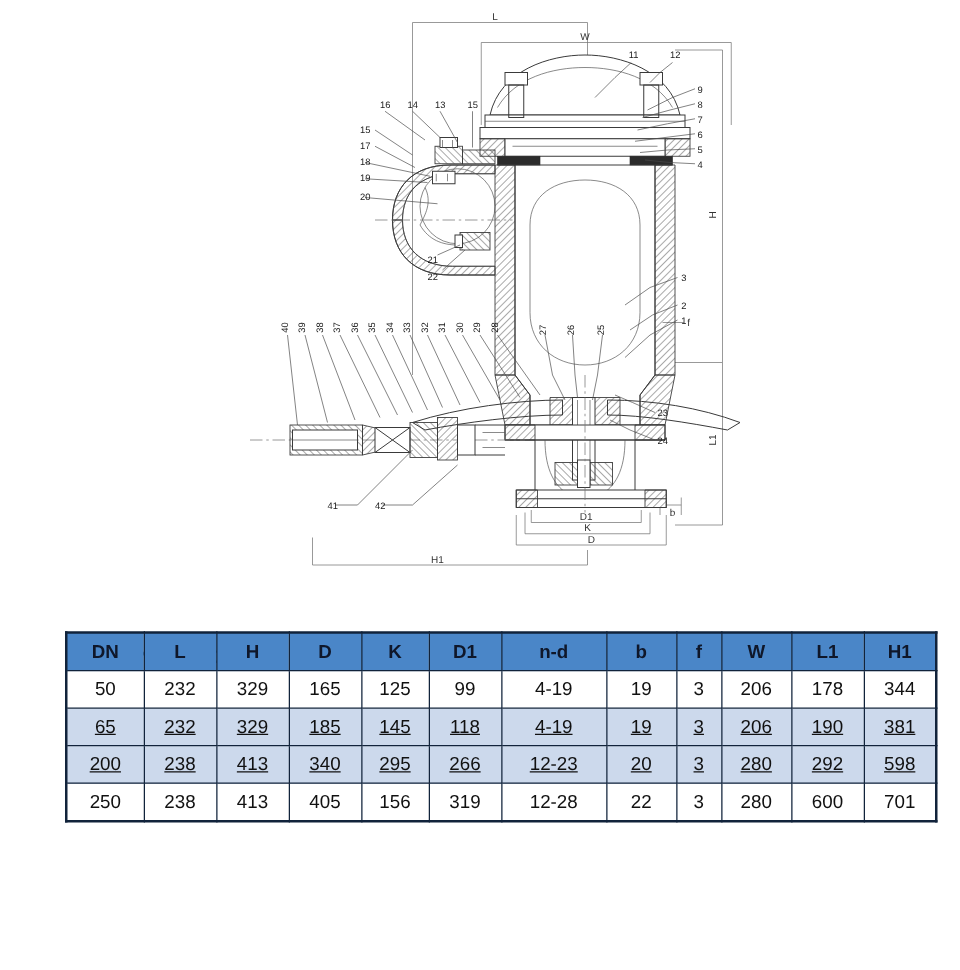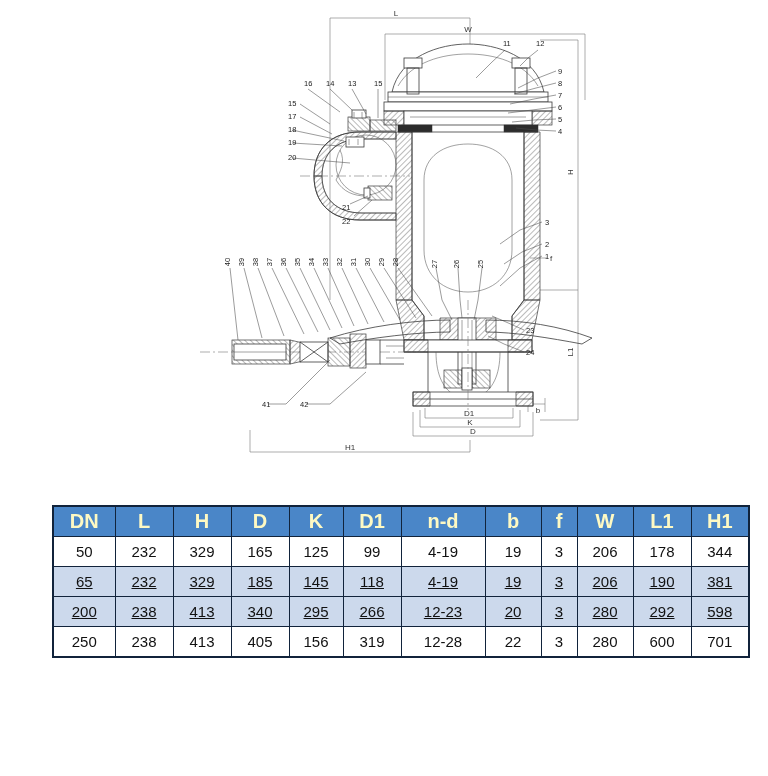--- a/index.html
+++ b/index.html
@@ -22,22 +22,22 @@
   }
   #dim-table-wrap{
     position:absolute;left:52px;top:505px;width:664px;
   }
   table#dimension-table{
     border-collapse:collapse;width:664px;
     table-layout:fixed;
     border:2px solid #11233b;
   }
   table#dimension-table th{
-    background:#4a86c8;color:#fef9c3;font-weight:600;
-    font-size:20px;height:27px;
+    background:#4a86c8;color:#0f172a;font-weight:600;
+    font-size:15px;height:27px;
     border:1px solid #11233b;
     text-align:center;vertical-align:middle;
     font-family:"Liberation Sans", sans-serif;
   }
   table#dimension-table td{
     font-size:15px;height:27px;color:#111;
     border:1px solid #11233b;
     text-align:center;vertical-align:middle;
     background:#ffffff;
     font-family:"Liberation Sans", sans-serif;

